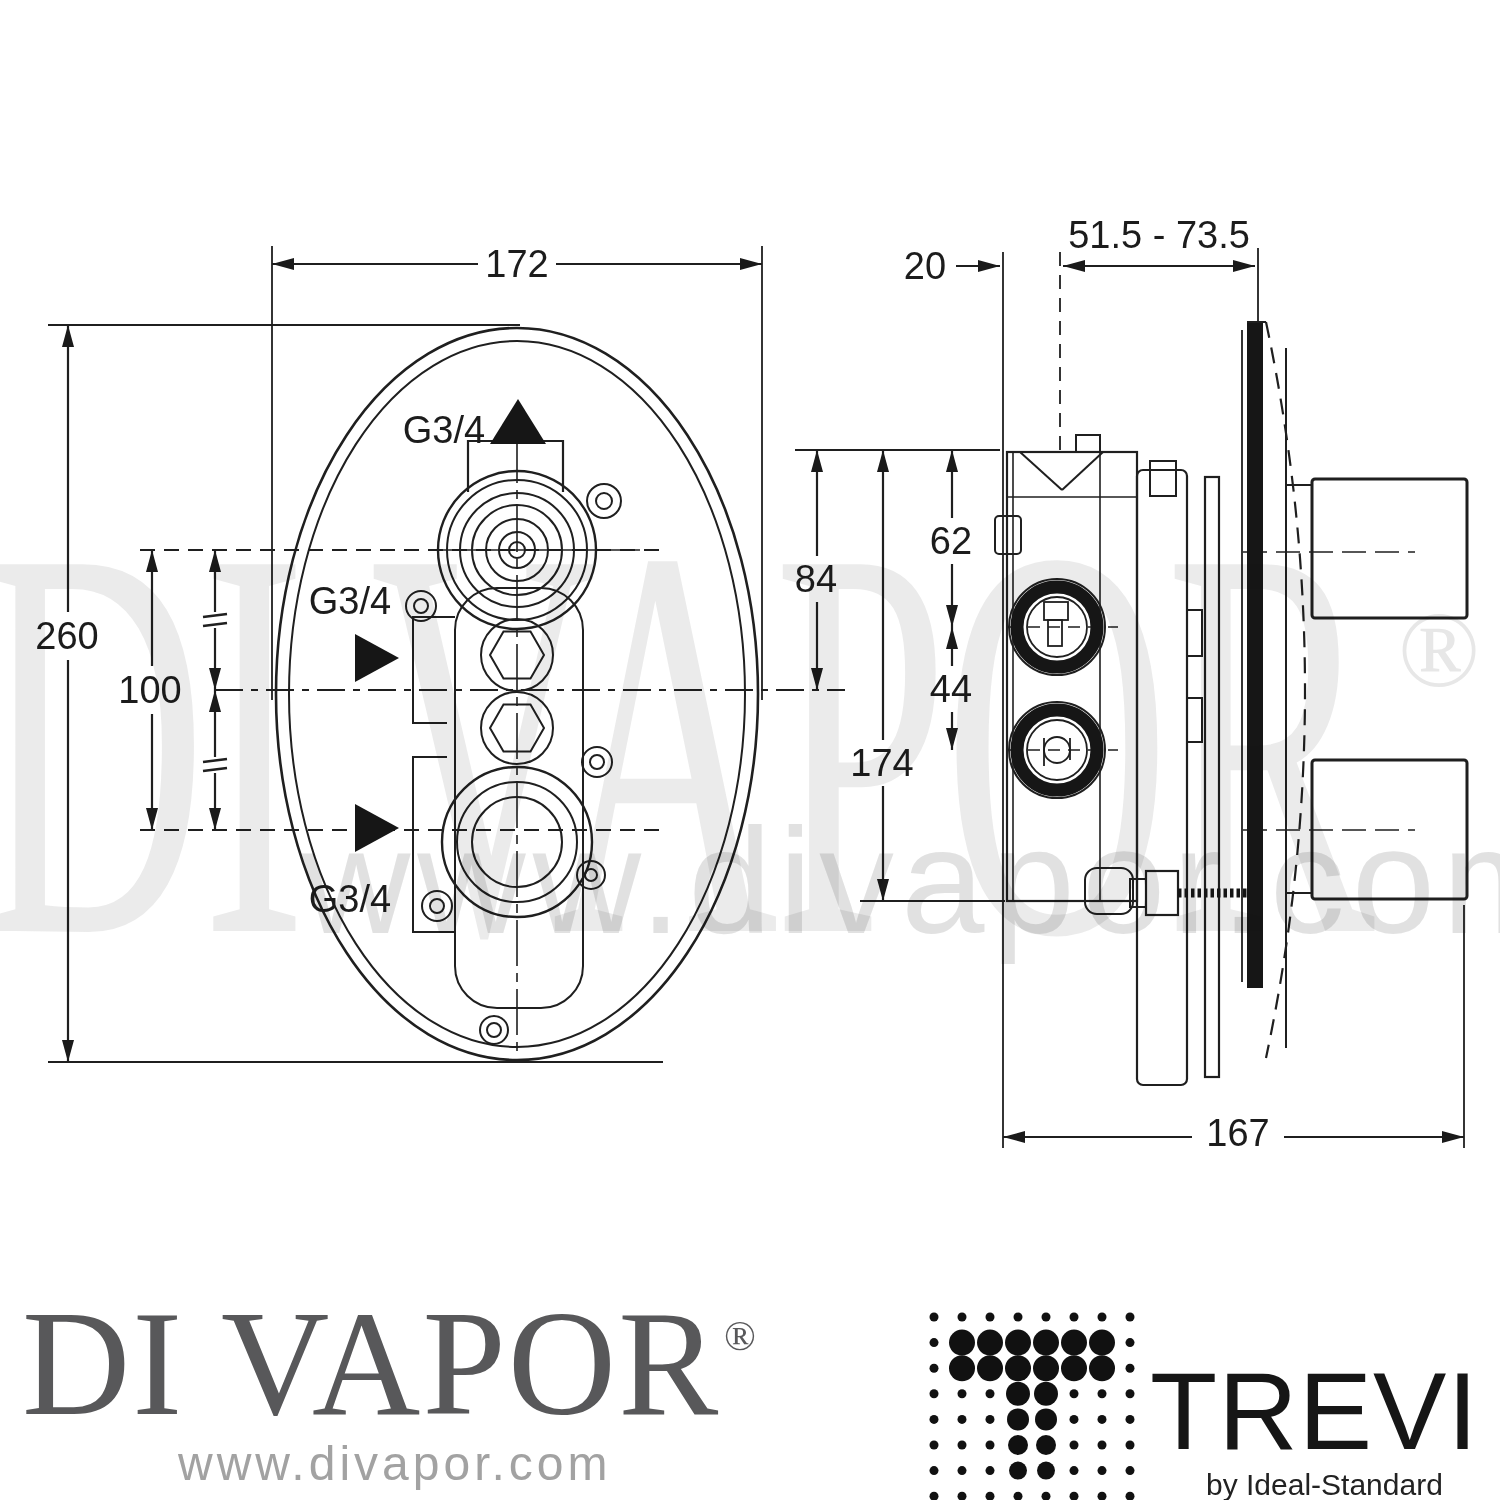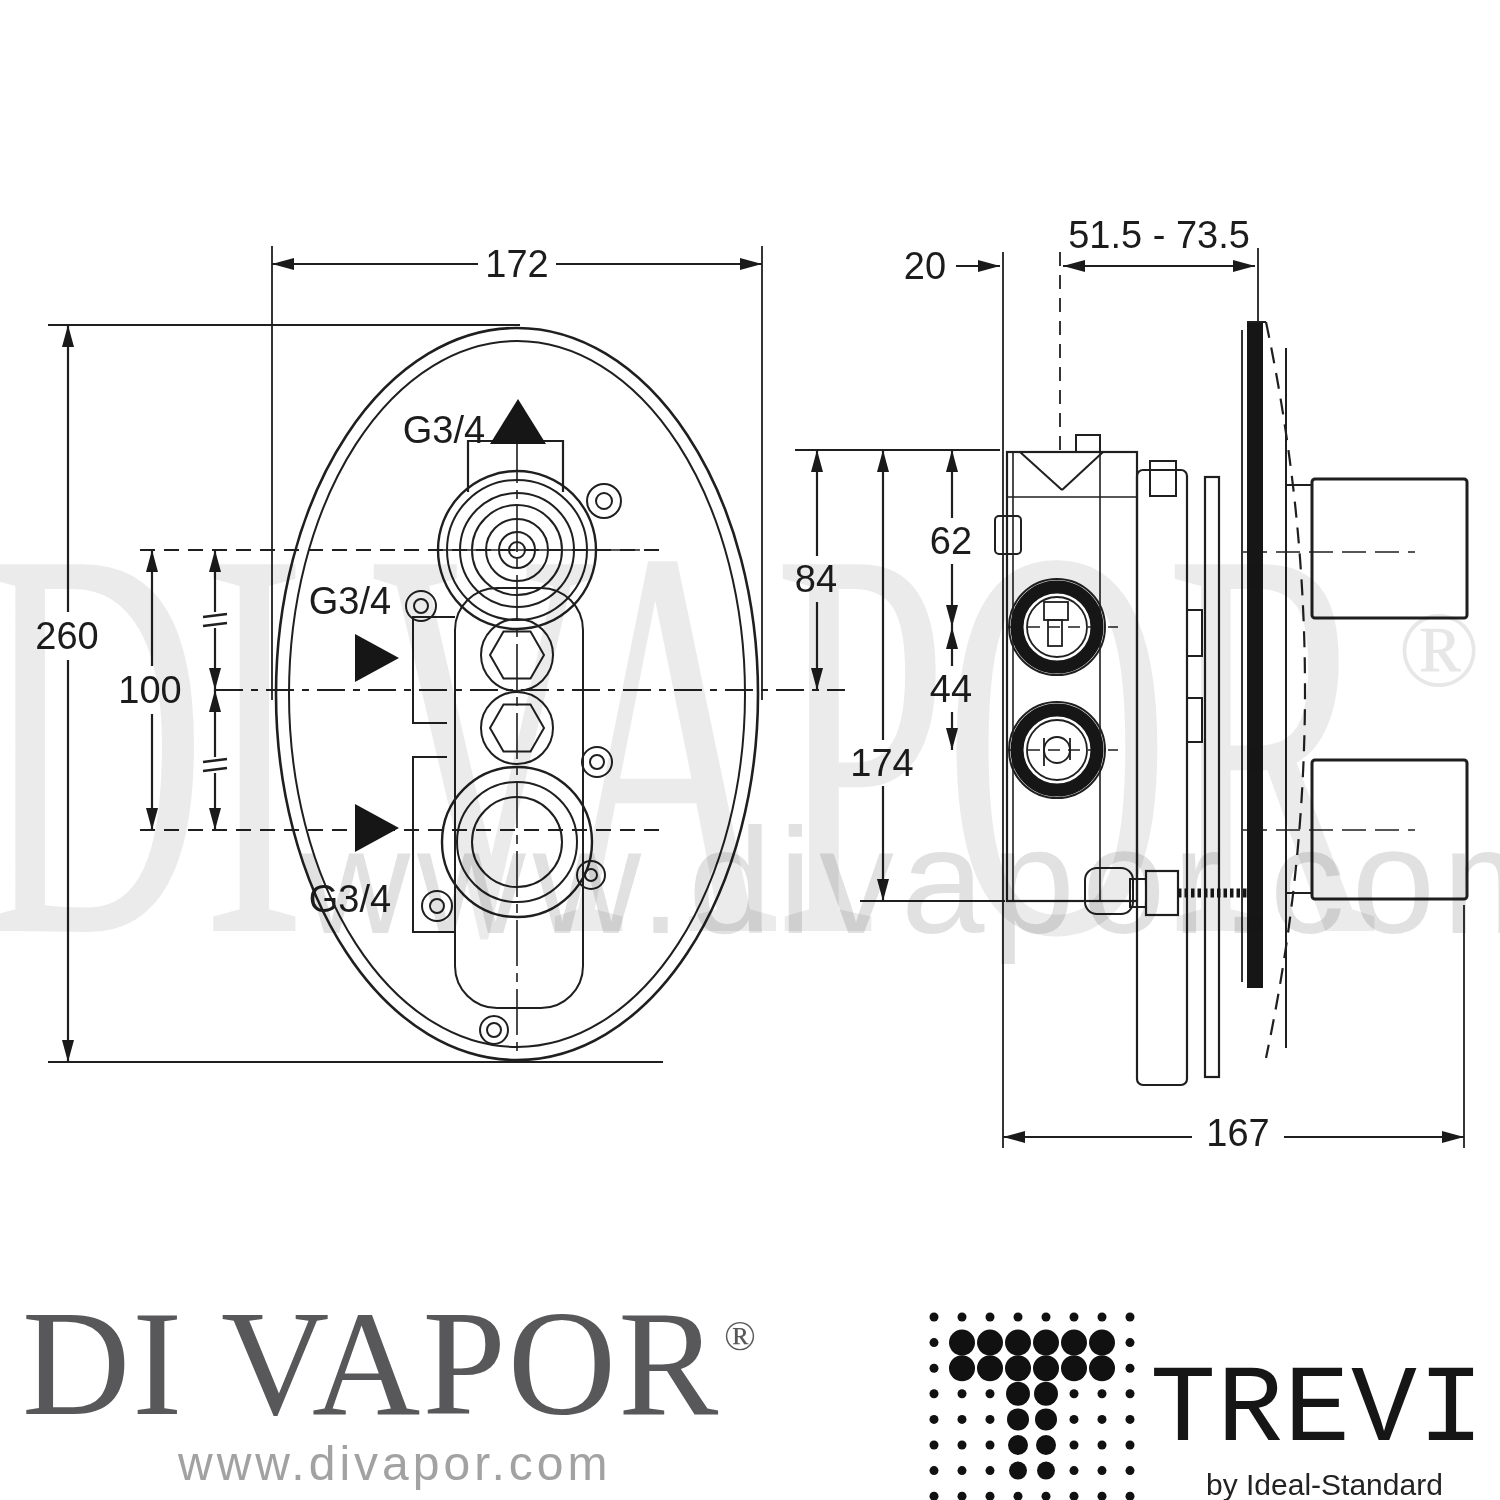--- a/index.html
+++ b/index.html
@@ -21,21 +21,21 @@
           font-size:150px;line-height:1;color:#c4c4c4;opacity:.50;letter-spacing:7px;
           mix-blend-mode:multiply;pointer-events:none;white-space:nowrap;}
 
   
   #f-divapor{position:absolute;left:22px;top:1288px;font-family:"Liberation Serif",serif;
              font-size:150px;line-height:1;color:#58585a;letter-spacing:2px;white-space:nowrap;}
   #f-divapor-reg{position:absolute;left:724px;top:1312px;font-family:"Liberation Serif",serif;
                  font-size:42px;color:#58585a;}
   #f-divapor-url{position:absolute;left:178px;top:1436px;font-family:"Liberation Sans",sans-serif;
                  font-size:48px;color:#a2a2a2;letter-spacing:4px;}
-  #f-trevi{position:absolute;left:1150px;top:1356px;font-family:Liberation Mono, monospace;
+  #f-trevi{position:absolute;left:1150px;top:1356px;font-family:Liberation Sans, sans-serif;
            font-size:110px;line-height:1;color:#161616;letter-spacing:1px;}
   #f-trevi-by{position:absolute;left:1206px;top:1468px;font-family:"Liberation Sans",sans-serif;
               font-size:30px;color:#222;}
 </style>
 </head>
 <body>
 
 <div id="canvas">
 
   <svg id="drawing" width="1500" height="1500" viewBox="0 0 1500 1500">

